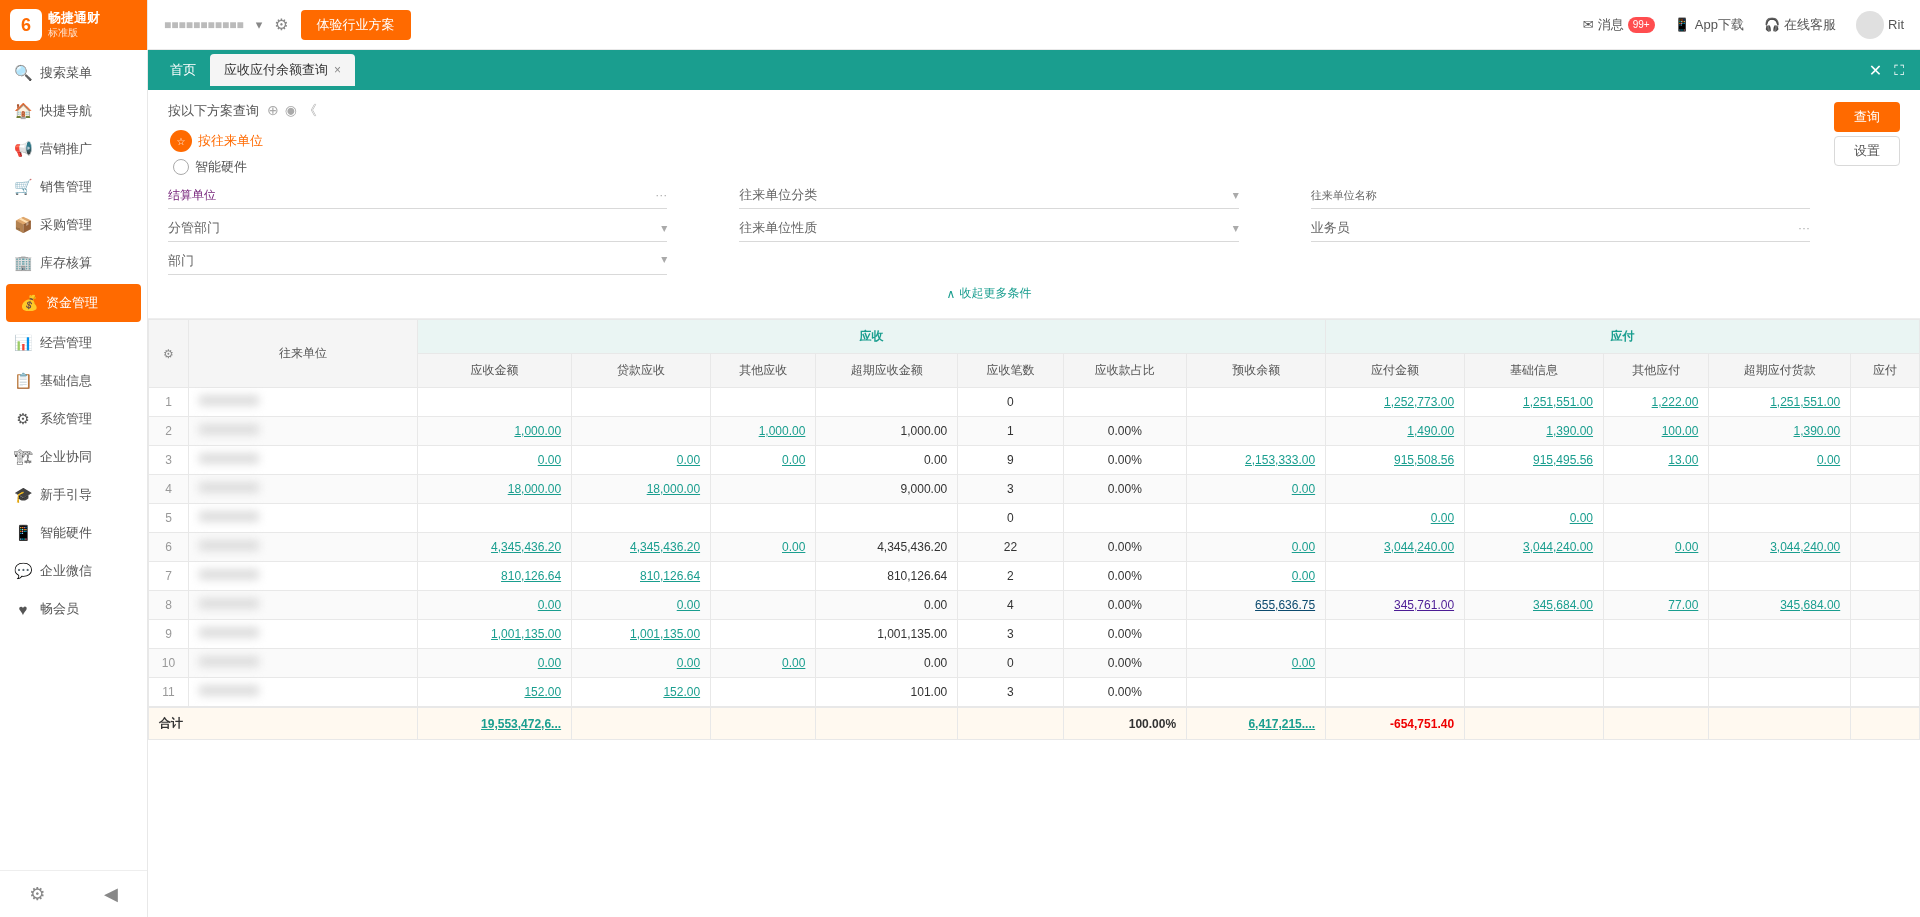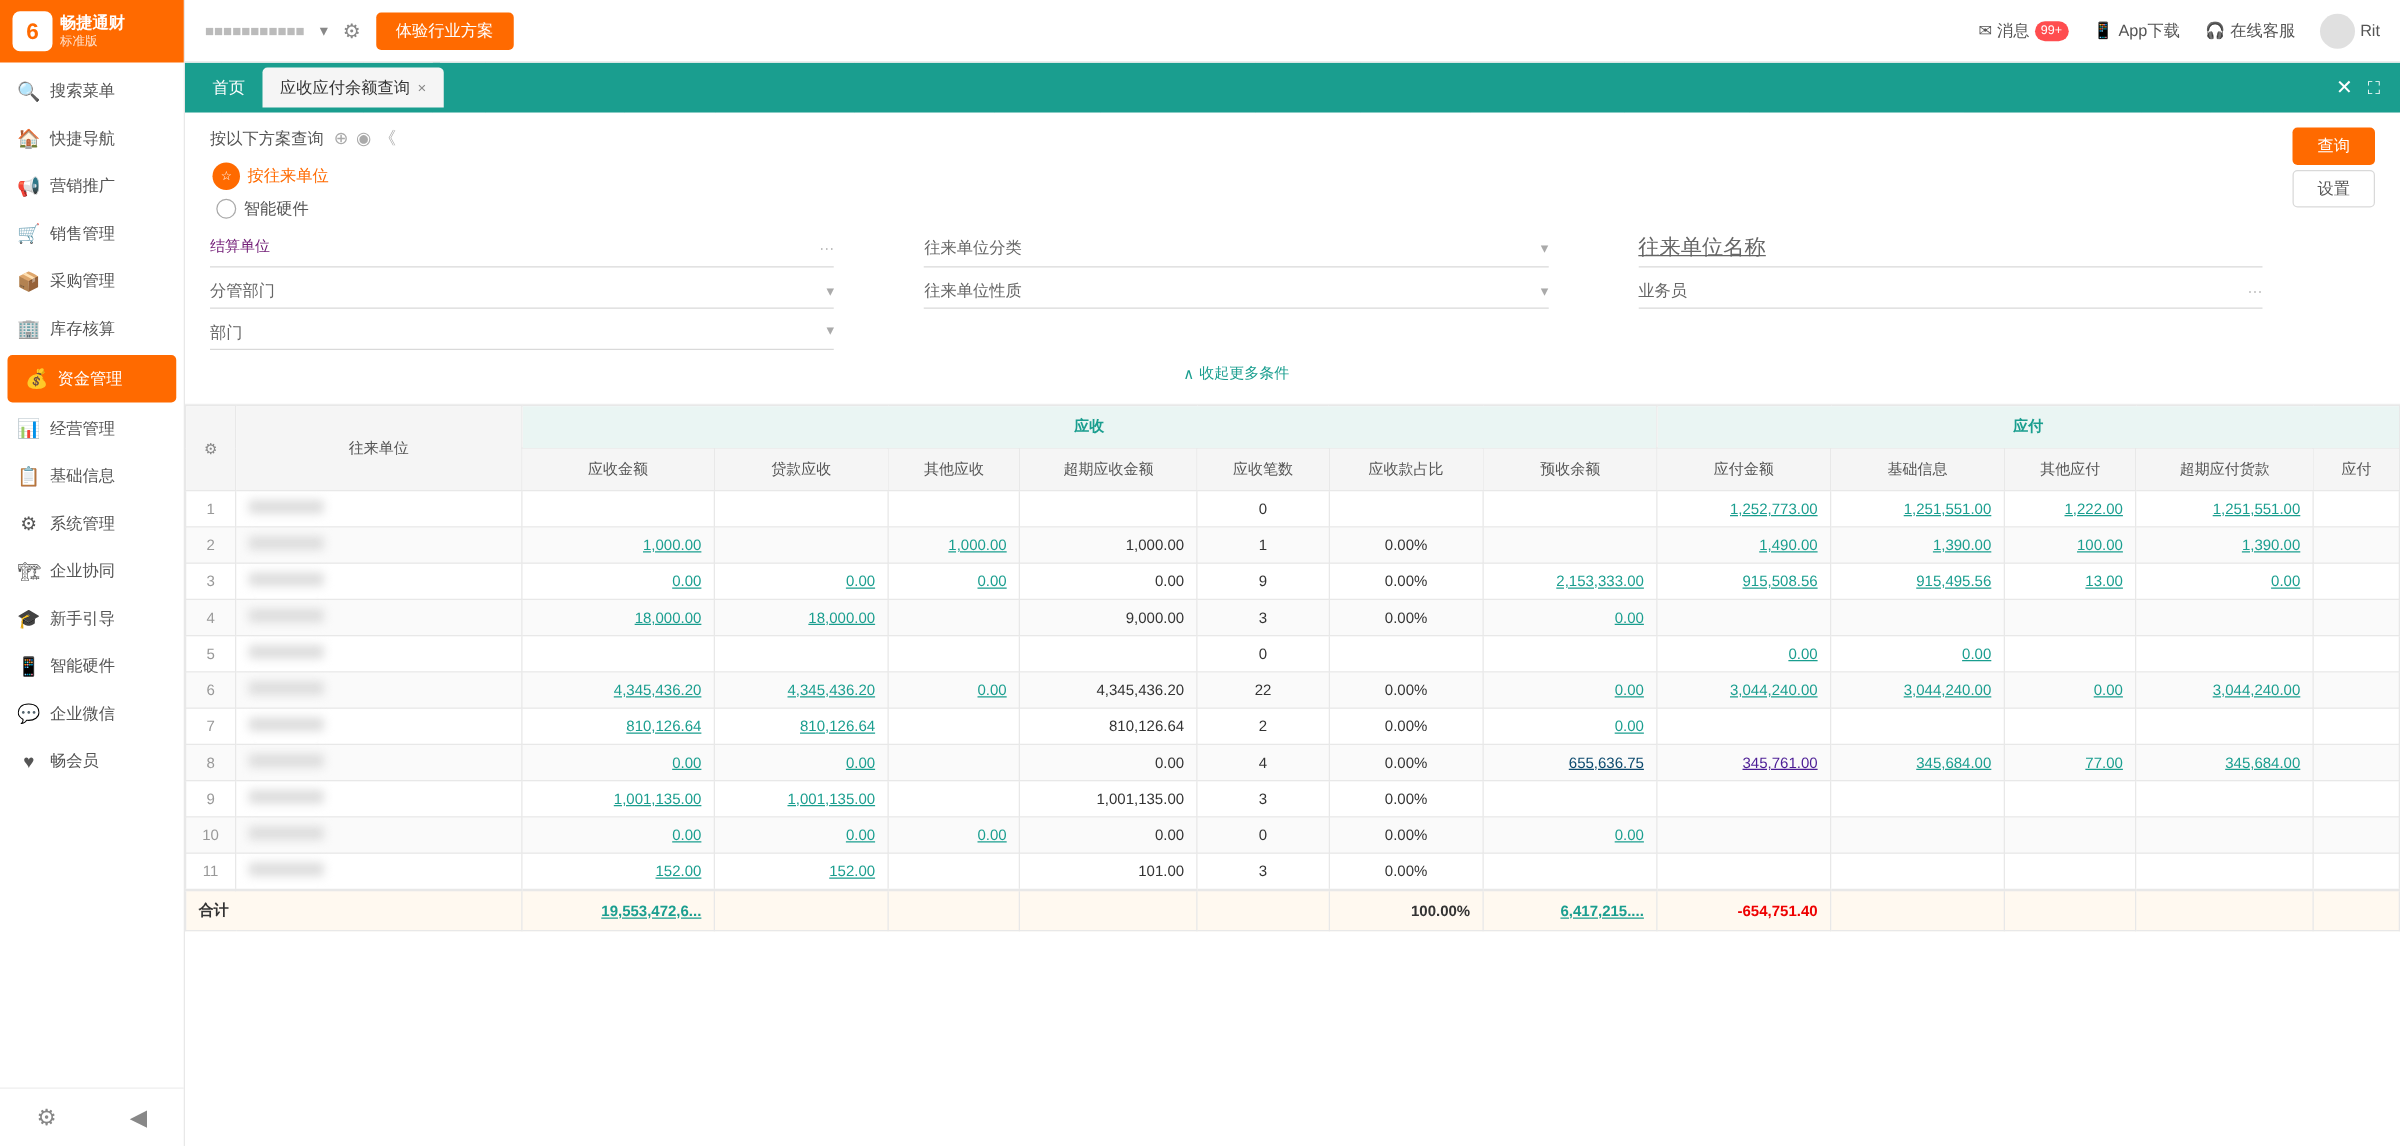--- a/index.html
+++ b/index.html
@@ -294,21 +294,21 @@
             <span style="color:#aaa; font-size:12px;">···</span>
           </div>
           <div></div>
           <div style="display:flex; align-items:center; border-bottom:1px solid #d9d9d9; padding-bottom:4px;">
             <span style="color:#666; font-size:13px; min-width:80px;">往来单位分类</span>
             <span style="flex:1;"></span>
             <span style="color:#aaa; font-size:12px;">▾</span>
           </div>
           <div></div>
           <div style="display:flex; align-items:center; border-bottom:1px solid #d9d9d9; padding-bottom:4px;">
-            <span style="color:#666; font-size:17px; min-width:80px;text-decoration:underline;">往来单位名称</span>
+            <span style="color:#666; font-size:11px; min-width:80px;">往来单位名称</span>
             <span style="flex:1;"></span>
           </div>
         </div>
 
         <div style="display:grid; grid-template-columns:1fr 40px 1fr 40px 1fr; gap:14px 16px; margin-bottom:10px;">
           <div style="display:flex; align-items:center; border-bottom:1px solid #d9d9d9; padding-bottom:4px;">
             <span style="color:#666; font-size:13px; min-width:60px;">分管部门</span>
             <span style="flex:1;"></span>
             <span style="color:#aaa; font-size:12px;">▾</span>
           </div>

